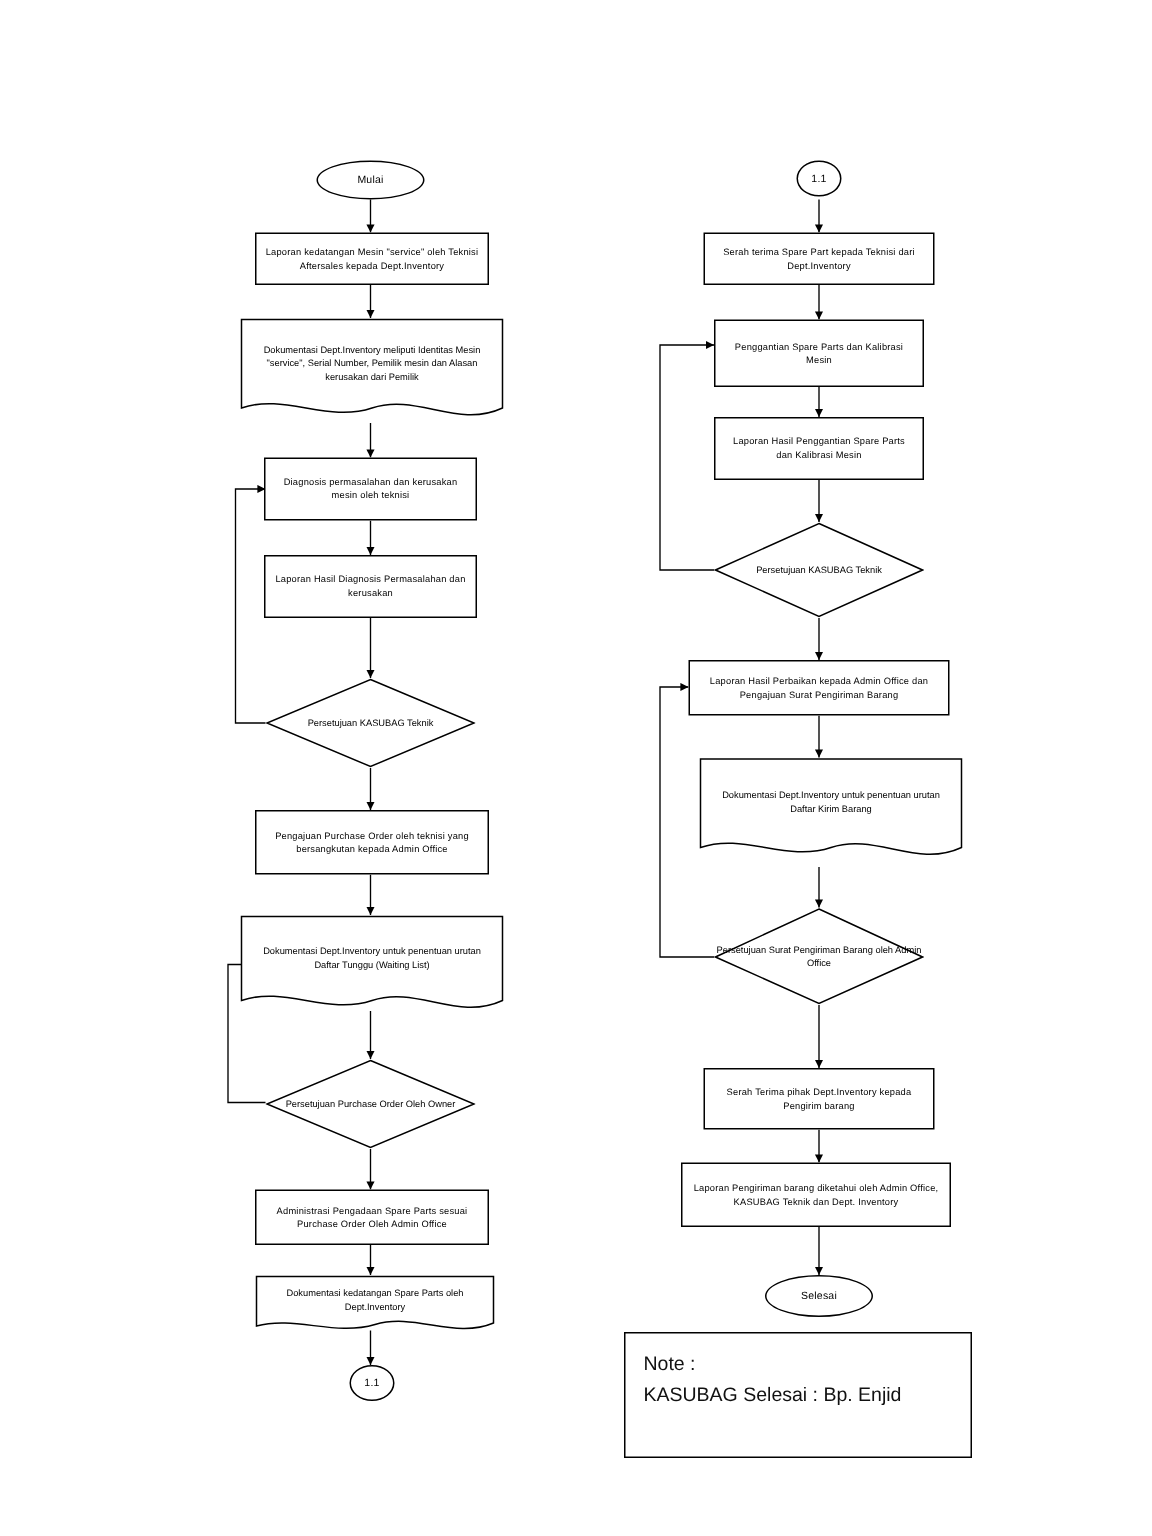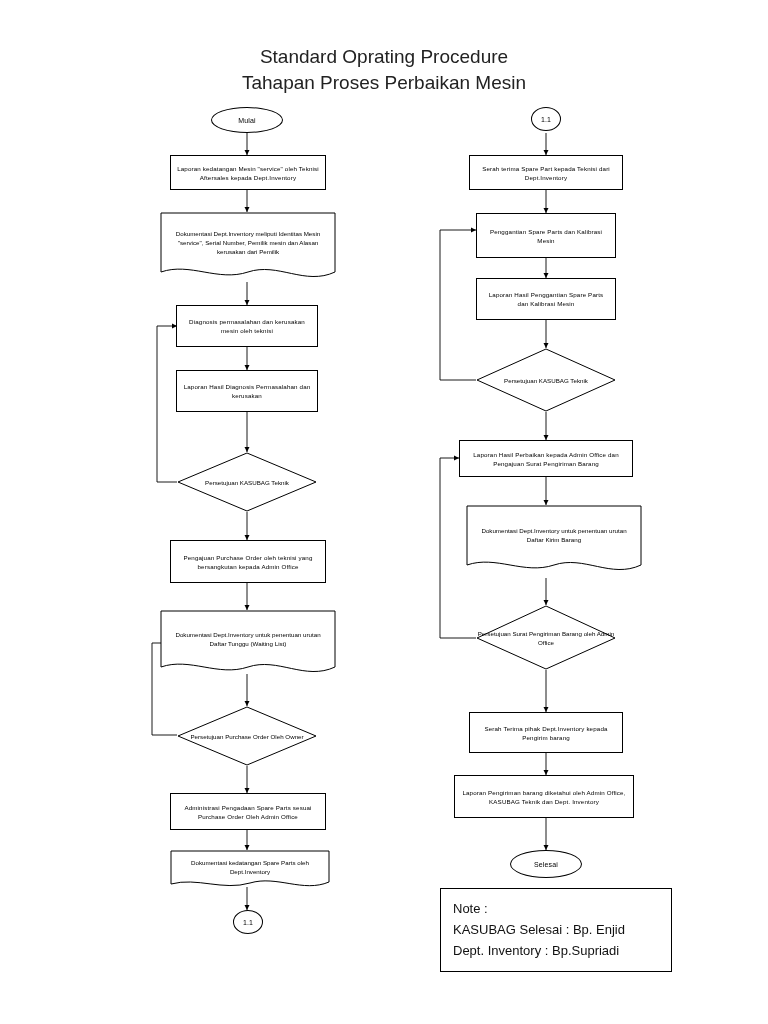--- a/index.html
+++ b/index.html
@@ -4,36 +4,32 @@
 <style>
   html,body{margin:0;padding:0;background:#ffffff;}
   body{width:768px;height:1024px;position:relative;font-family:"Liberation Sans",sans-serif;color:#000;}
   .canvas{position:absolute;left:0;top:0;width:768px;height:1024px;}
   .title{position:absolute;left:0;top:44px;width:768px;text-align:center;font-size:19px;line-height:26px;color:#222;}
   .title div{display:block;}
   svg.lines{position:absolute;left:0;top:0;width:768px;height:1024px;}
   .node{position:absolute;box-sizing:border-box;display:flex;align-items:center;justify-content:center;text-align:center;font-size:6.2px;line-height:9px;color:#000;letter-spacing:.15px;}
   .rect{border:1px solid #000;background:#fff;}
   .term{border:1px solid #000;border-radius:50%/50%;background:#fff;font-size:7px;}
-  .note{position:absolute;border:1px solid #000;background:#fff;box-sizing:border-box;padding:9px 12px;font-size:13px;line-height:21px;text-align:left;color:#111;margin-left:24px;}
+  .note{position:absolute;border:1px solid #000;background:#fff;box-sizing:border-box;padding:9px 12px;font-size:13px;line-height:21px;text-align:left;color:#111;}
   .dia-wrap{position:absolute;}
   .dia-wrap .txt{position:absolute;left:0;top:0;width:100%;height:100%;display:flex;align-items:center;justify-content:center;text-align:center;font-size:6.2px;line-height:9px;}
   .doc-wrap{position:absolute;}
   .doc-wrap .txt{position:absolute;left:0;top:0;width:100%;height:100%;display:flex;align-items:center;justify-content:center;text-align:center;font-size:6.2px;line-height:9px;padding:0 8px;box-sizing:border-box;}
   .txt span{display:block;}
 </style>
 </head>
 <body>
 
 <div class="canvas">
 
-  <div class="title">
-    <div>Standard Oprating Procedure</div>
-    <div>Tahapan Proses Perbaikan Mesin</div>
-  </div>
 
   <svg class="lines" viewBox="0 0 768 1024">
     <defs>
       <marker id="ah" markerWidth="7" markerHeight="7" refX="6" refY="3" orient="auto">
         <path d="M0,0 L6,3 L0,6 z" fill="#000"></path>
       </marker>
     </defs>
     <g stroke="#000" stroke-width="0.9" fill="none" marker-end="url(#ah)">
 
       <path d="M247,133 L247,155"></path>
@@ -197,16 +193,15 @@
     <span>Laporan Pengiriman barang diketahui oleh  Admin Office, KASUBAG Teknik dan Dept. Inventory</span>
   </div>
 
   <div class="node term" style="left:510px;top:850px;width:72px;height:28px;">
     <span>Selesai</span>
   </div>
 
   <div class="note" style="left:416px;top:888px;width:232px;height:84px;">
     <div>Note :</div>
     <div>KASUBAG Selesai : Bp. Enjid</div>
-    <div>Dept. Inventory : Bp.Supriadi</div>
   </div>
 
 </div>
 
 </body></html>

